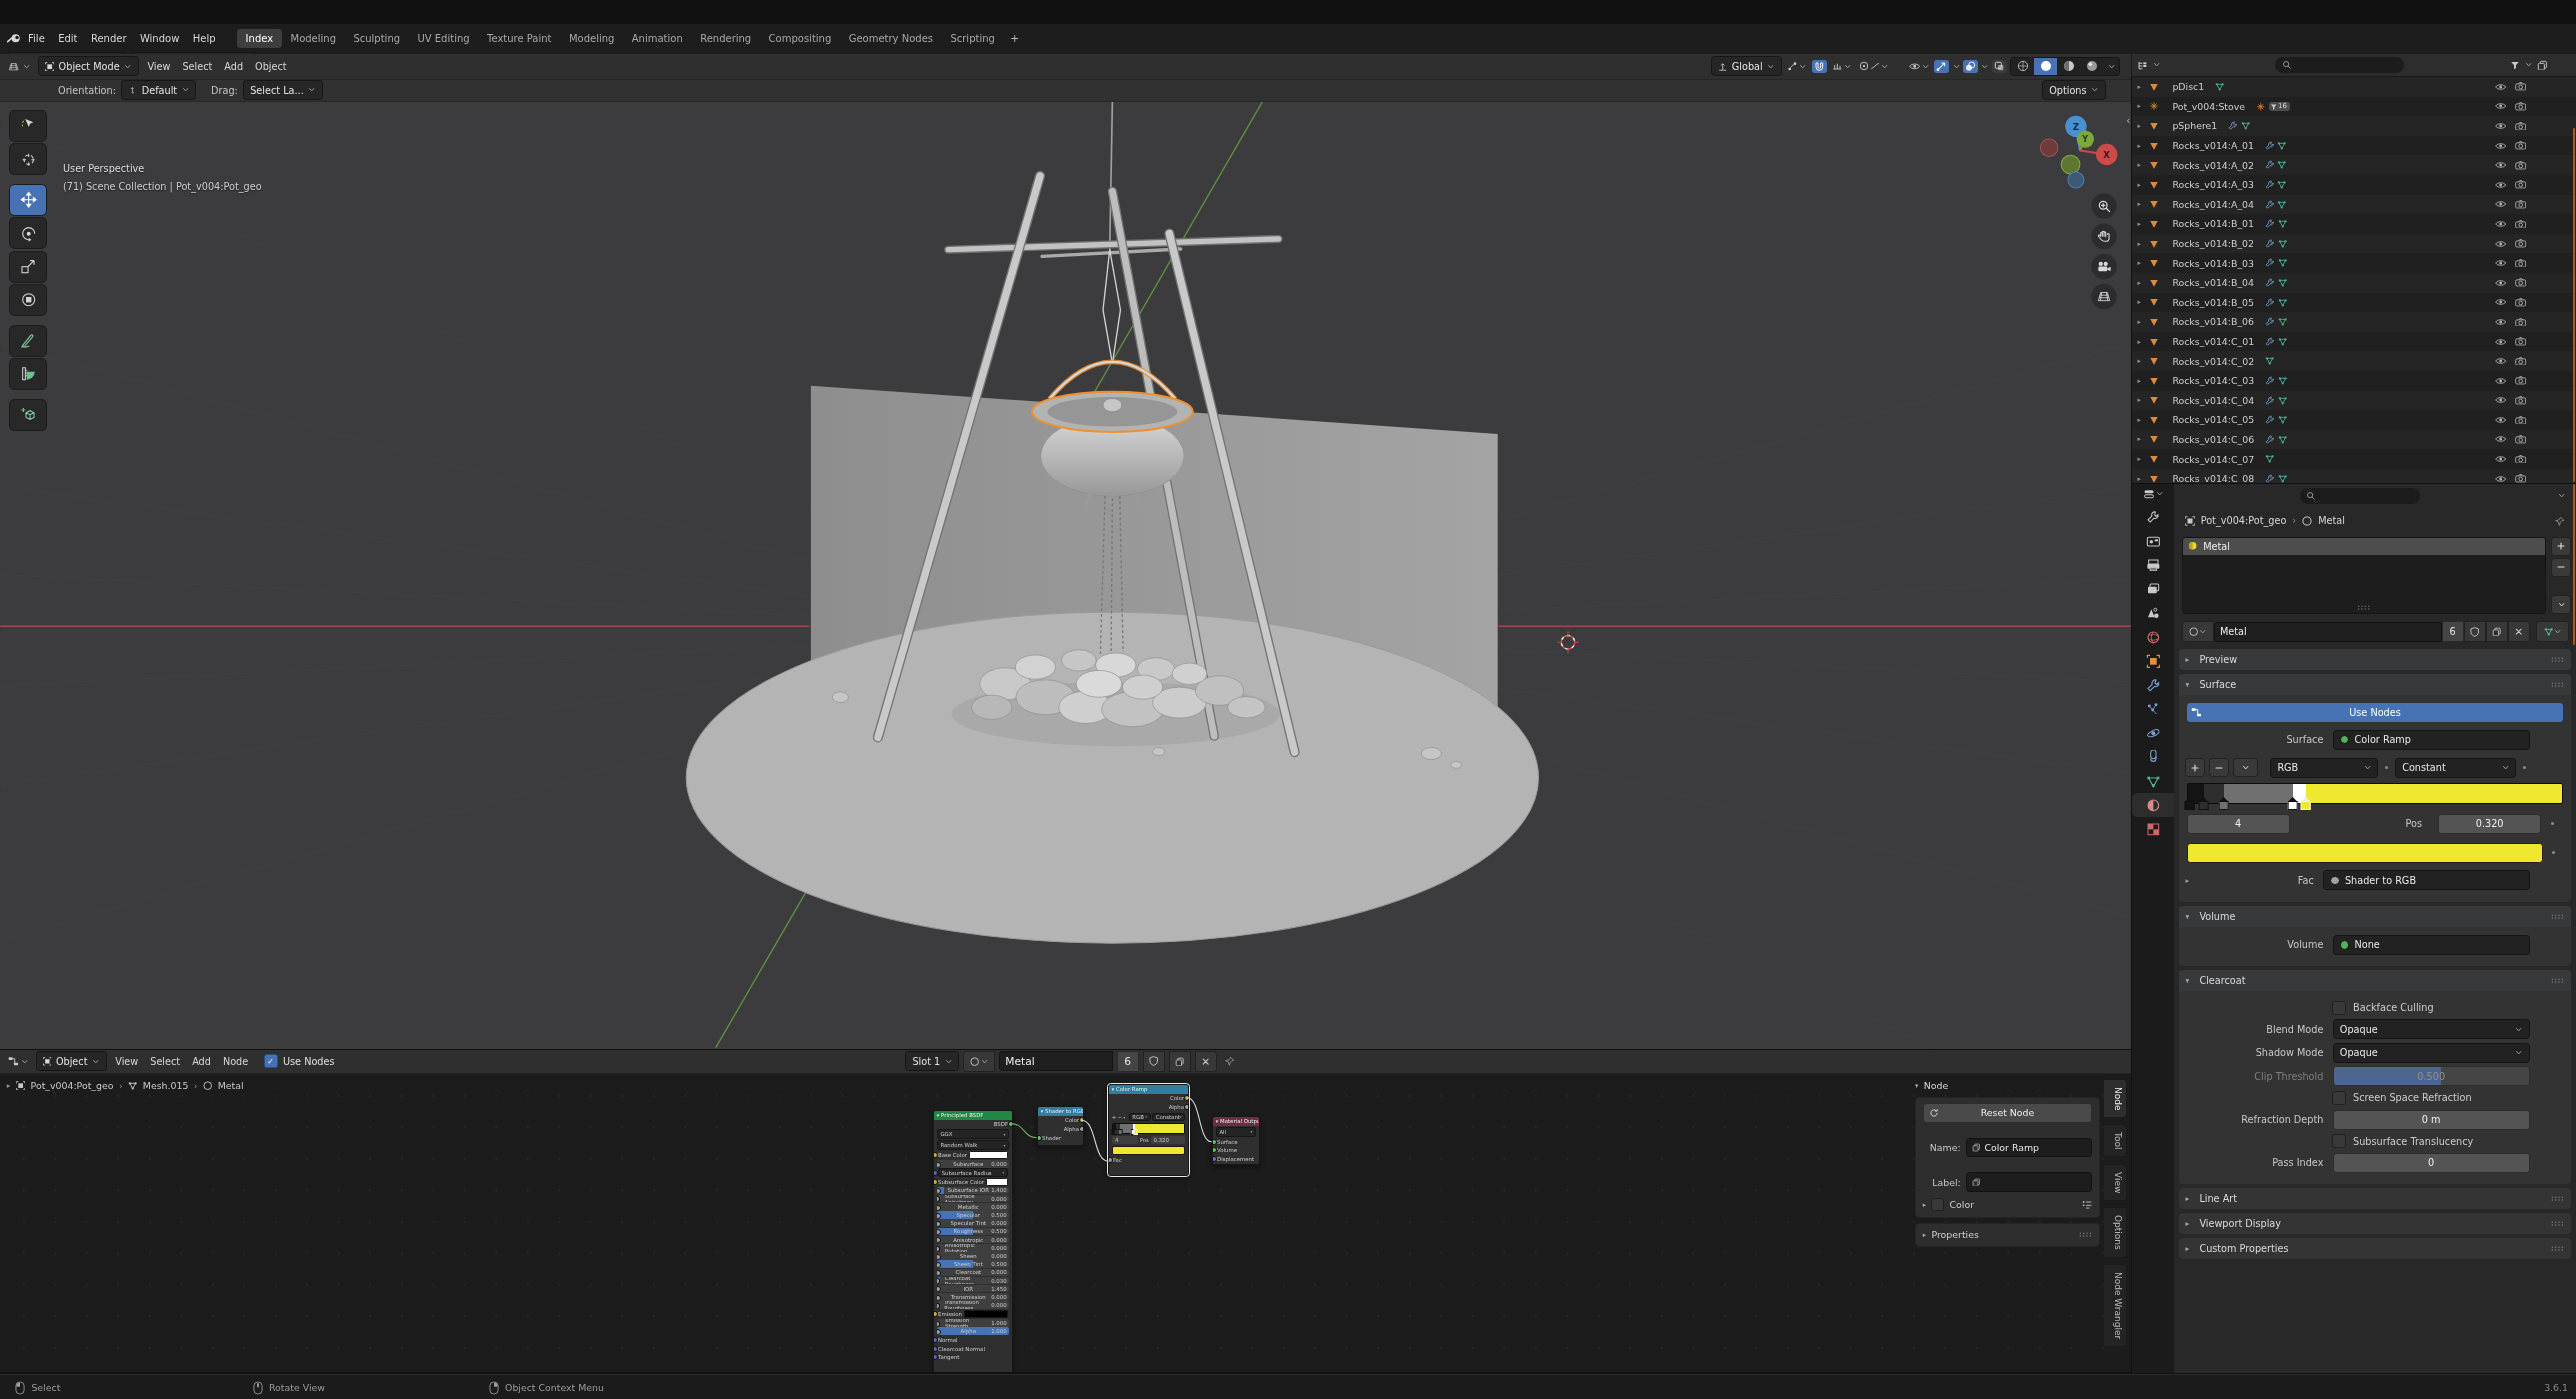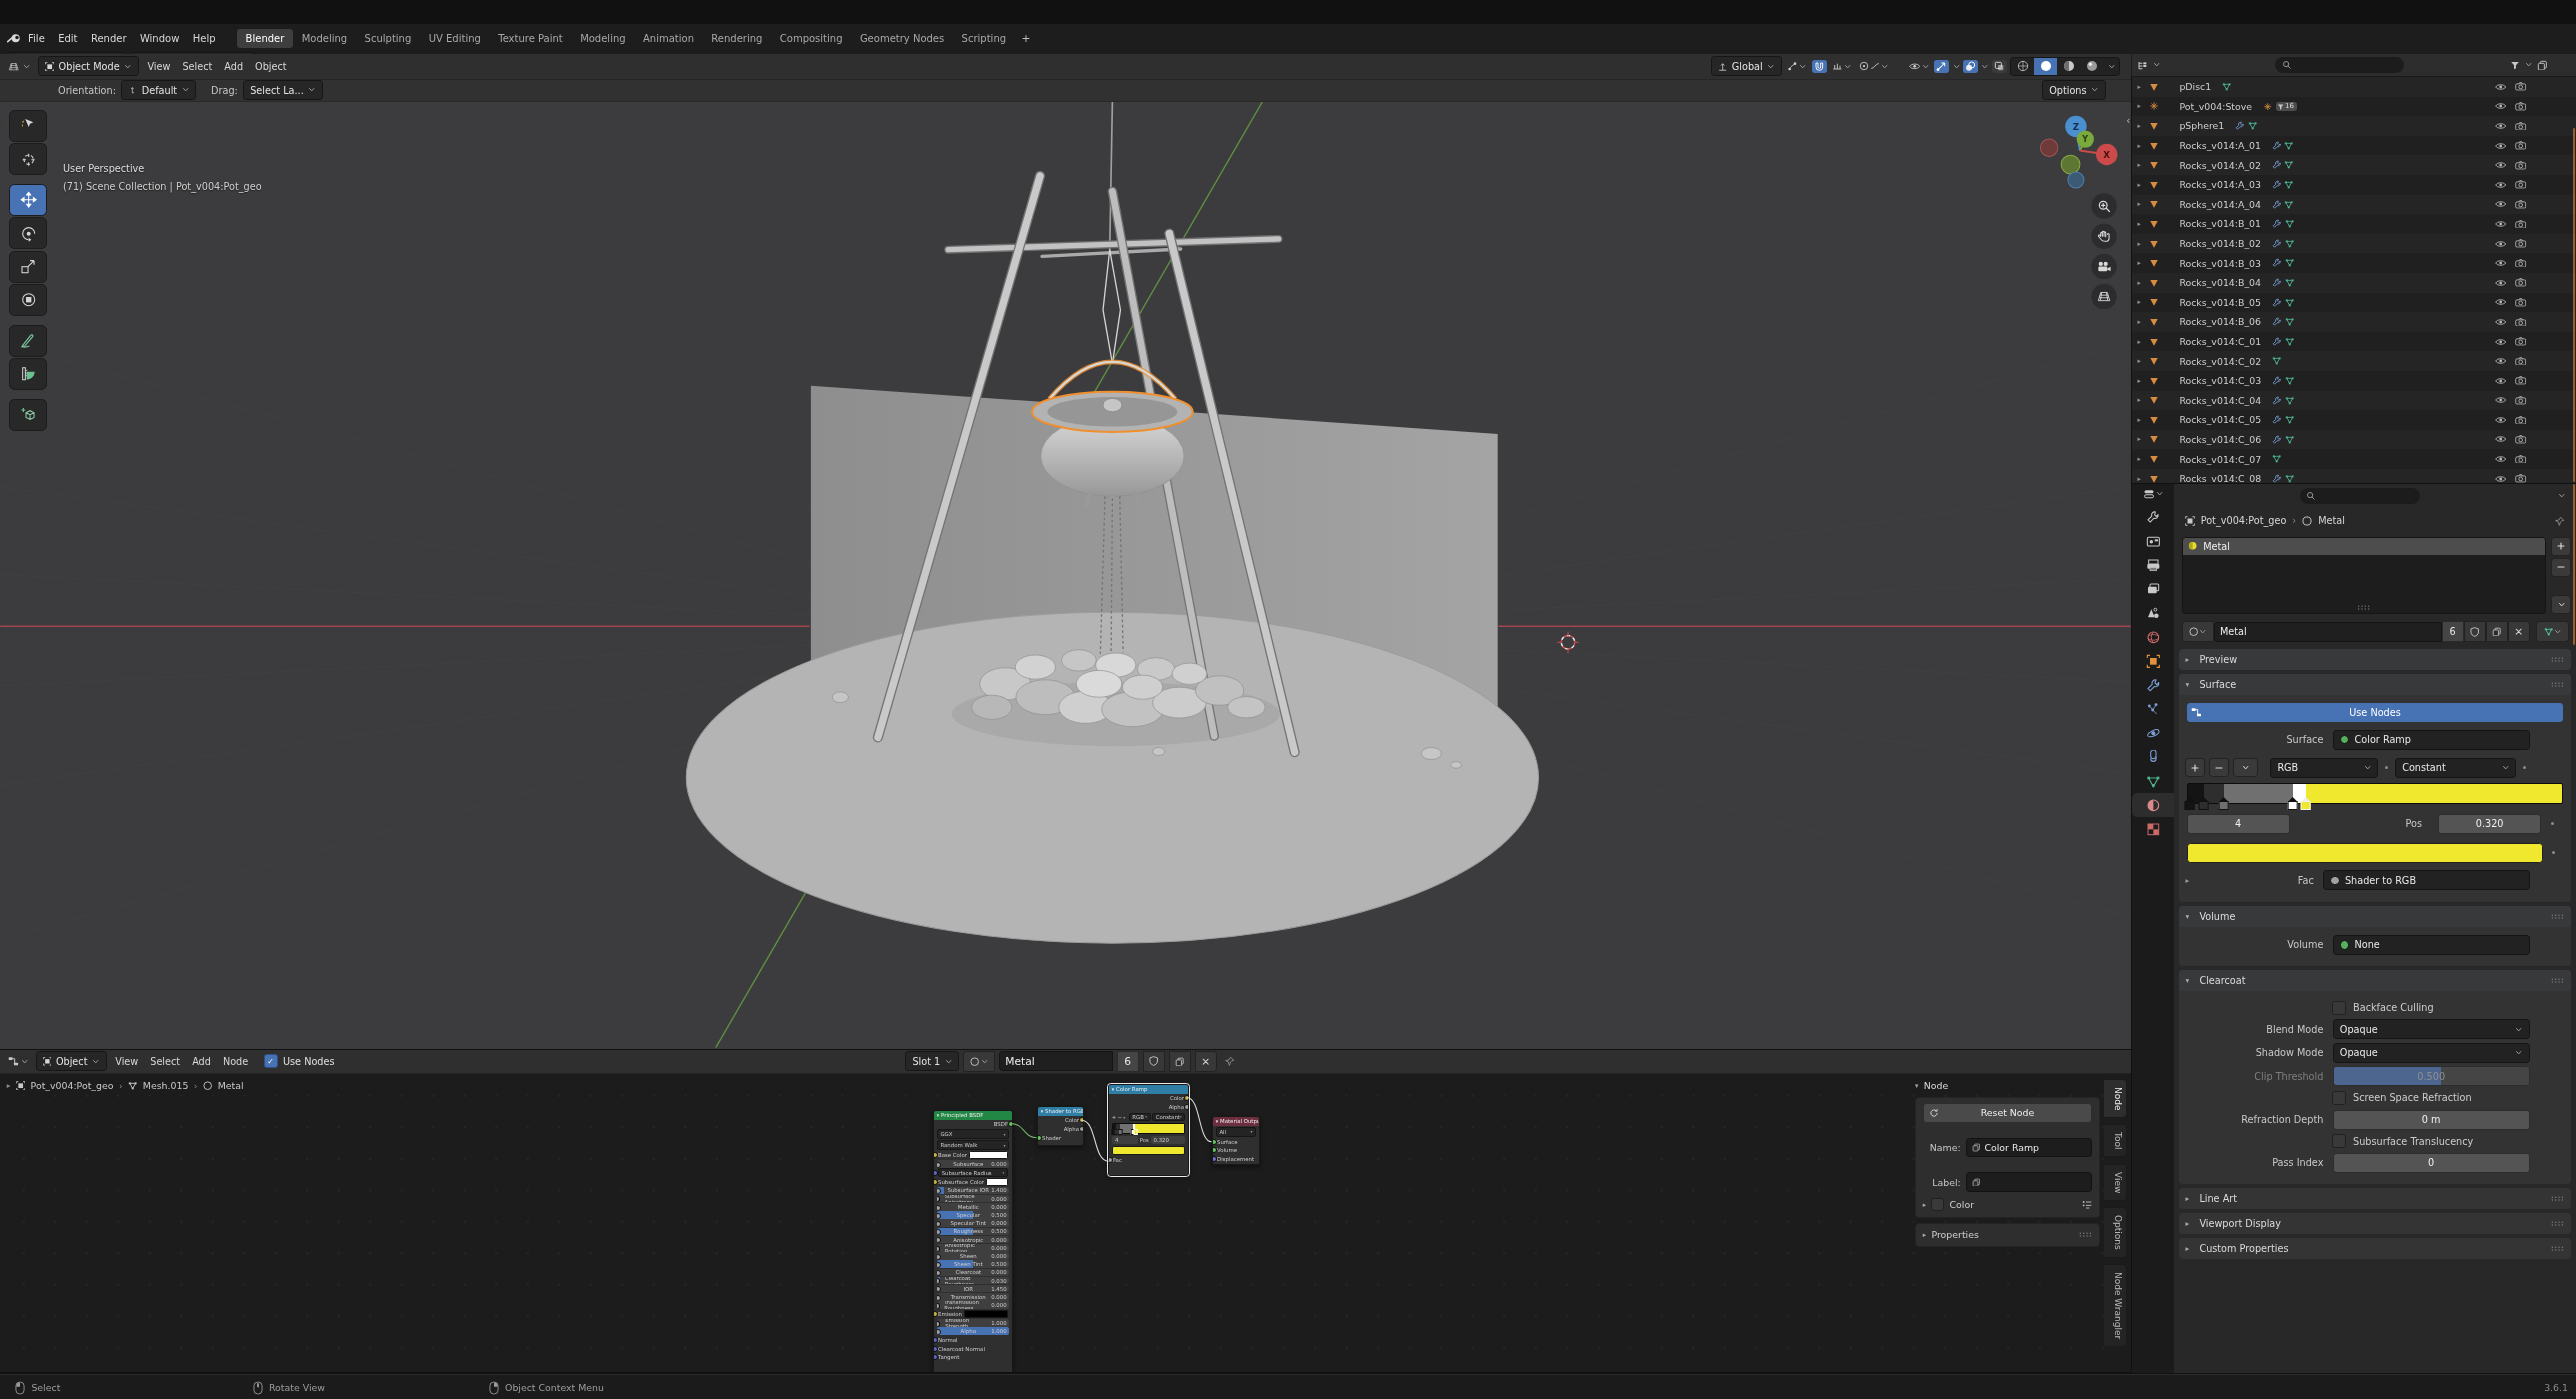--- a/index.html
+++ b/index.html
@@ -55,21 +55,21 @@
   .shadegrp{display:flex;background:#222;border-radius:3.4px;overflow:hidden;border:0.7px solid #161616}
   .shadegrp .s{width:23px;height:17.4px;display:flex;align-items:center;justify-content:center}
   .shadegrp .s.on{background:#4772b3}
   
   .outliner{position:absolute;left:2132px;top:54px;width:444px;height:429px;background:#202020;overflow:hidden;}
   .ol-header{height:22px;background:#2d2d2d;display:flex;align-items:center;gap:5.4px;padding:0 5.4px;border-bottom:0.7px solid #191919}
   .searchpill{display:flex;align-items:center;gap:4px;background:#1c1c1c;border-radius:8.7px;height:16px;width:115px;padding:0 6.7px;margin-left:109px}
   .ol-row{height:19.6px;display:flex;align-items:center;padding:0 5.4px;font-size:9.4px;color:#cfcfcf;gap:4px}
   .ol-row:nth-child(odd){background:rgba(255,255,255,.025)}
   .ol-row .tri{color:#909090;font-size:6.7px;width:8px}
-  .ol-row .nm{margin-left:16px;white-space:nowrap}
+  .ol-row .nm{margin-left:9px;white-space:nowrap}
   .ol-row .badges{display:flex;align-items:center;gap:3.4px;margin-left:6.7px}
   .ol-row .rt{margin-left:auto;display:flex;gap:8.7px;align-items:center;padding-right:44px}
   .inst-badge{display:flex;align-items:center;background:#4c4c4c;border-radius:2.7px;padding:0.7px 2.7px 0.7px 1.3px;gap:0.7px;font-size:7px;color:#ddd}
   .scroll-accent{position:absolute;right:1.3px;width:2px;background:#b4672c;opacity:.85;border-radius:1.3px}
   
   .props{position:absolute;left:2132px;top:484px;width:444px;height:889px;background:#282828;display:flex;}
   .ptabs{width:42px;background:#1b1b1b;display:flex;flex-direction:column;align-items:center;padding-top:4px;flex:none}
   .ptab{width:42px;height:24px;display:flex;align-items:center;justify-content:center;}
   .ptab.active{background:#2d2d2d;border-radius:5.4px 0 0 5.4px;}
   .ptab svg{width:14.7px;height:14.7px}
@@ -286,21 +286,21 @@
       <path d="M1 13 8 7" stroke="#d8d8d8" stroke-width="2.4" stroke-linecap="round"></path>
     </svg>
     <nav id="top-menus" style="display:flex">
         <span class="menu-item">File</span>
         <span class="menu-item">Edit</span>
         <span class="menu-item">Render</span>
         <span class="menu-item">Window</span>
         <span class="menu-item">Help</span>
       </nav>
     <nav id="ws-tabs" class="ws-tabs">
-        <span class="ws-tab active">Blender</span>
+        <span class="ws-tab active">Index</span>
         <span class="ws-tab">Modeling</span>
         <span class="ws-tab">Sculpting</span>
         <span class="ws-tab">UV Editing</span>
         <span class="ws-tab">Texture Paint</span>
         <span class="ws-tab">Modeling</span>
         <span class="ws-tab">Animation</span>
         <span class="ws-tab">Rendering</span>
         <span class="ws-tab">Compositing</span>
         <span class="ws-tab">Geometry Nodes</span>
         <span class="ws-tab">Scripting</span>

